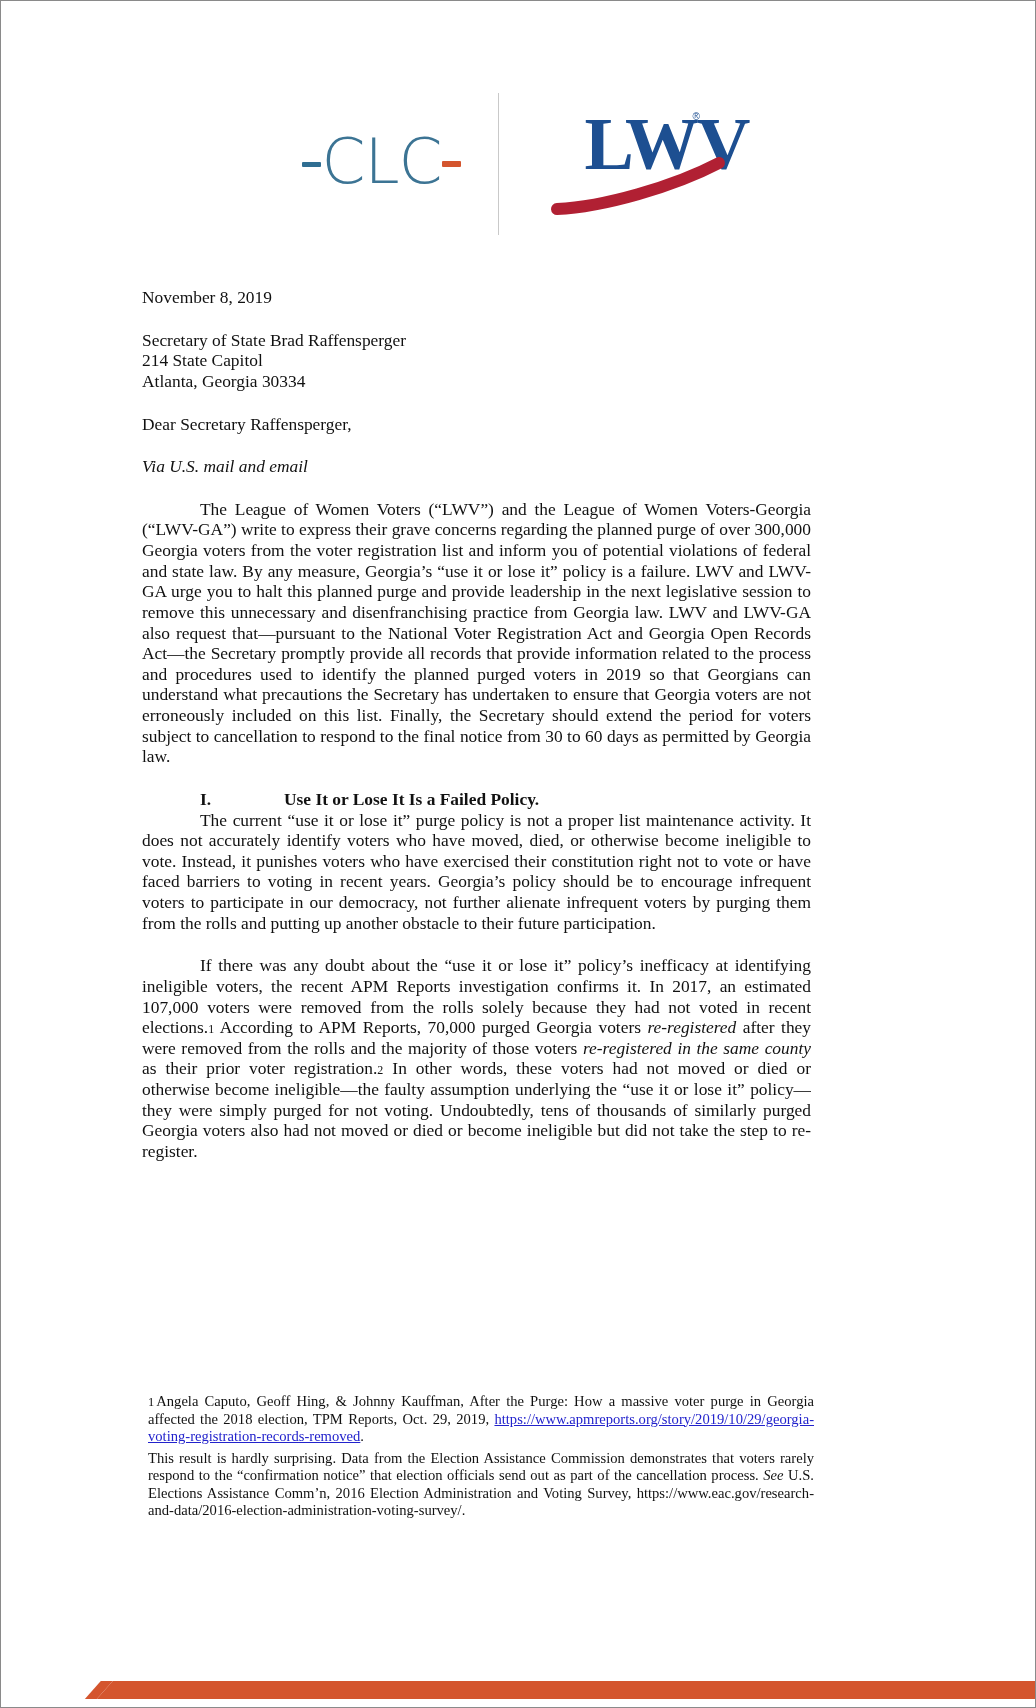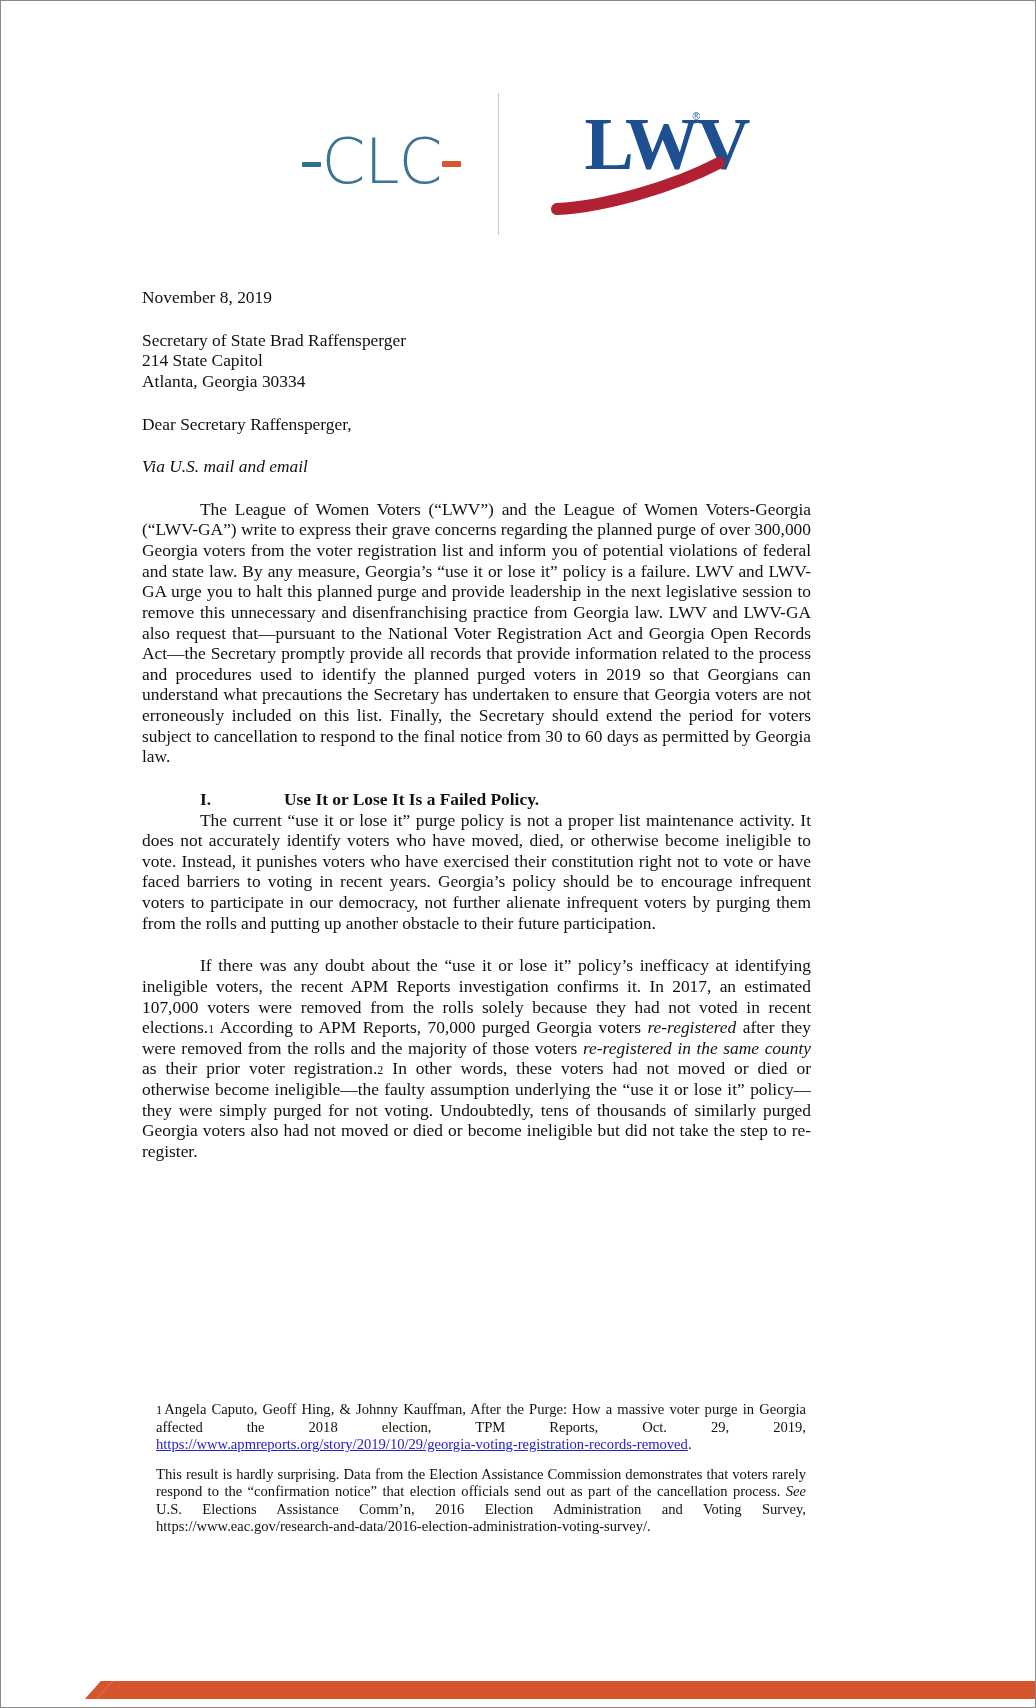--- a/index.html
+++ b/index.html
@@ -131,21 +131,21 @@
   .footnotes {
     position: absolute;
     top: 1388px;
     left: 143px;
     width: 674px;
     font-size: 14.6px;
     line-height: 1.20;
     color: #111111;
     text-align: justify;
   }
-  .footnotes p { margin: 12px; text-align: justify; }
+  .footnotes p { margin: 4px; text-align: justify; }
   .fn-num {
     font-size: 12.5px;
     margin-right: 2px;
   }
   .fn-link {
     color: #2222cc;
     text-decoration: underline;
   }
   
   .footer {

